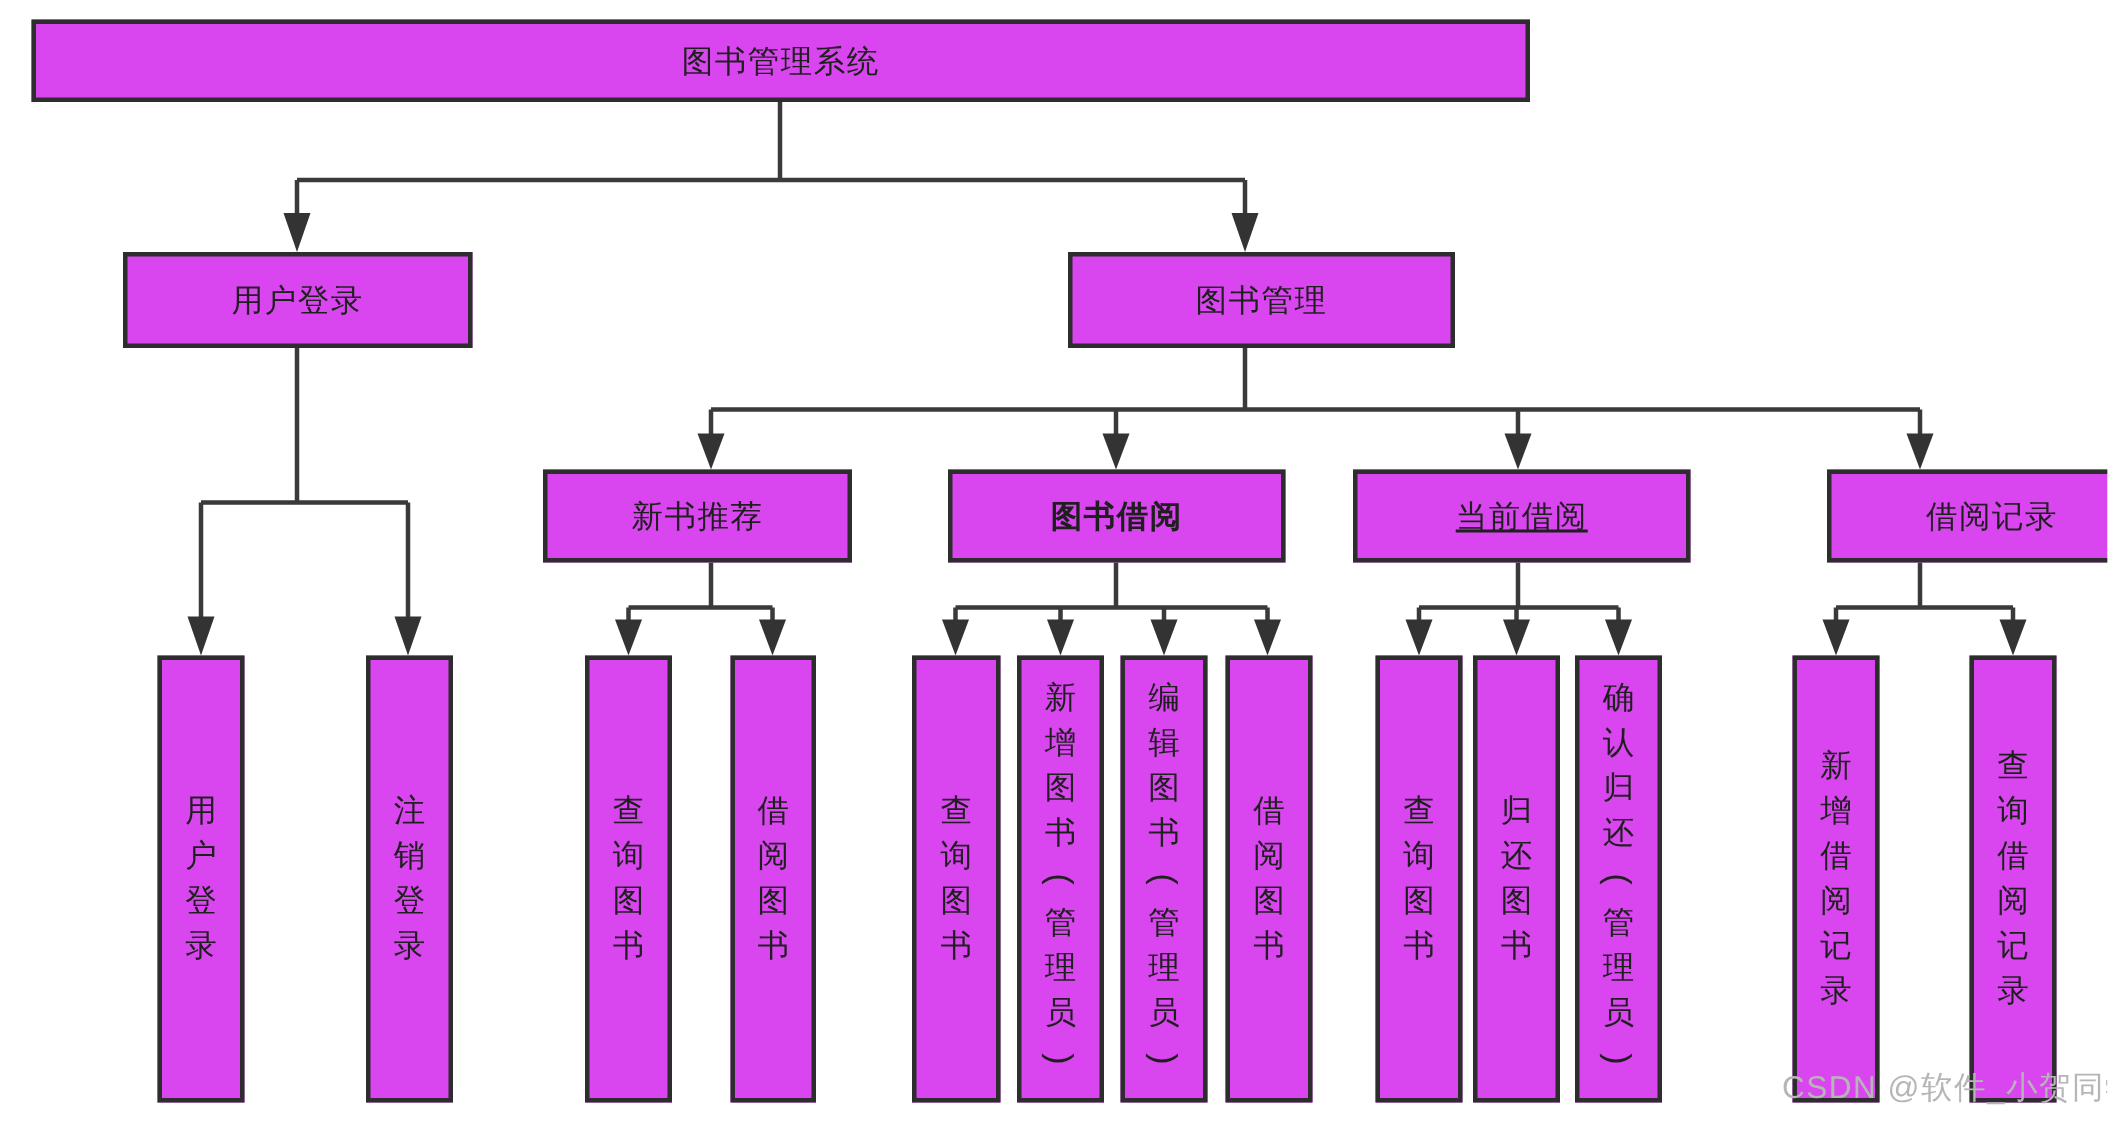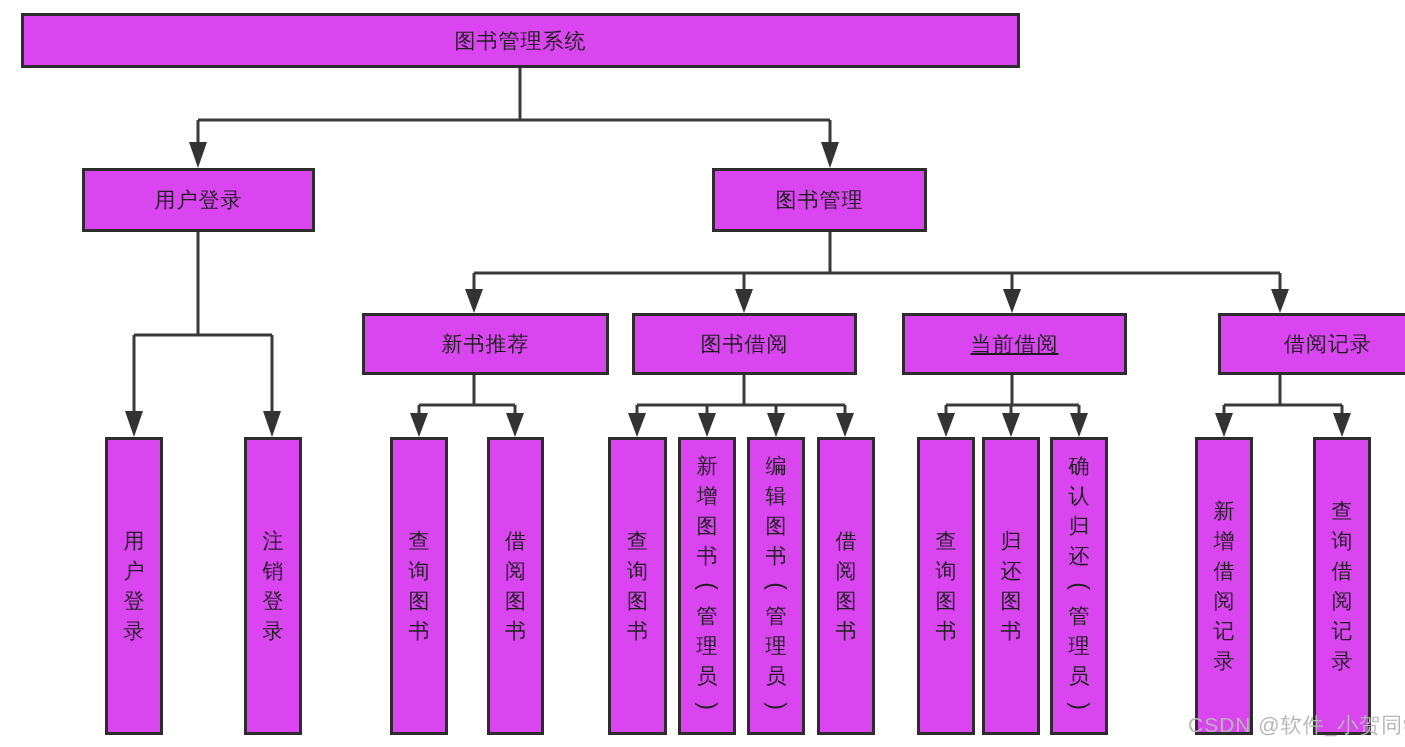--- a/index.html
+++ b/index.html
@@ -121,28 +121,28 @@
     </g>
   </svg>
 
   <div class="node" style="left:21px; top:13px; width:999px; height:55px;">
     <span class="hlabel">图书管理系统</span>
   </div>
 
   <div class="node" style="left:82px; top:168px; width:233px; height:64px;">
     <span class="hlabel">用户登录</span>
   </div>
-  <div class="node" style="left:712px; top:168px; width:215px; height:64px;">
+  <div class="node" style="left:712px; top:168px; width:258px; height:64px;">
     <span class="hlabel">图书管理</span>
   </div>
 
-  <div class="node" style="left:362px; top:313px; width:247px; height:62px;">
+  <div class="node" style="left:362px; top:313px; width:206px; height:62px;">
     <span class="hlabel">新书推荐</span>
   </div>
-  <div class="node" style="left:632px; top:313px; width:225px; height:62px;">
+  <div class="node" style="left:632px; top:313px; width:225px; height:62px;font-weight:bold;">
     <span class="hlabel">图书借阅</span>
   </div>
   <div class="node" style="left:902px; top:313px; width:225px; height:62px;text-decoration:underline;">
     <span class="hlabel">当前借阅</span>
   </div>
   <div class="node" style="left:1170px; top:313px; width:220px; height:62px;margin-left:48px;">
     <span class="hlabel">借阅记录</span>
   </div>
 
   <div class="node" style="left:105px; top:437px; width:58px; height:298px;">

